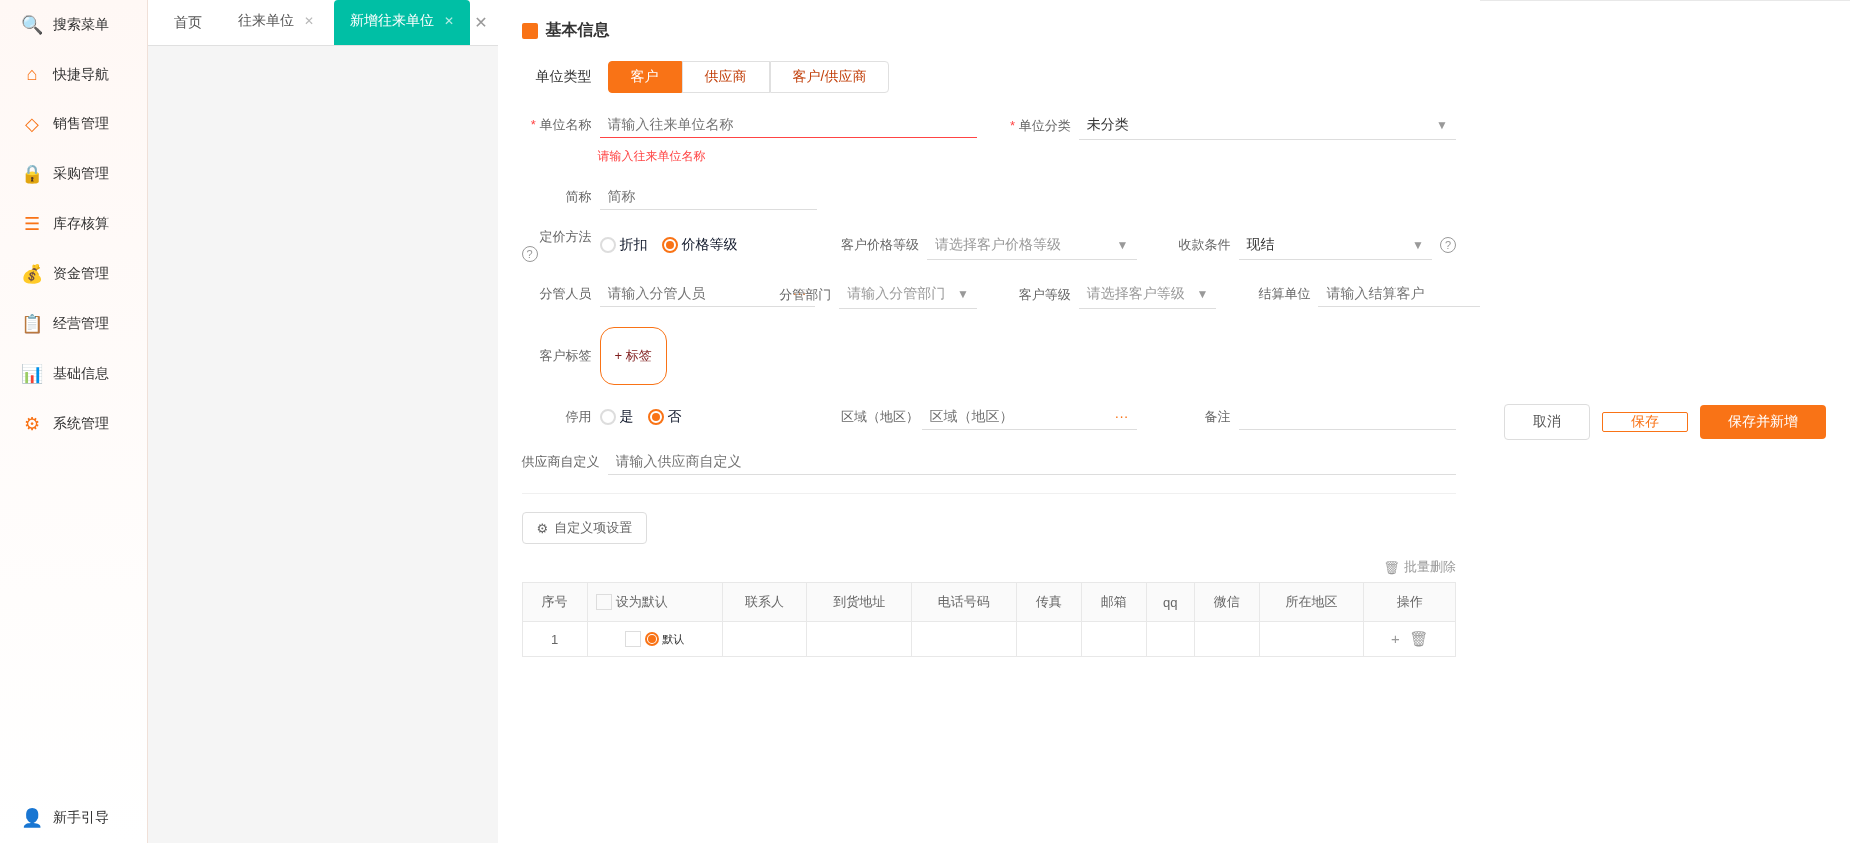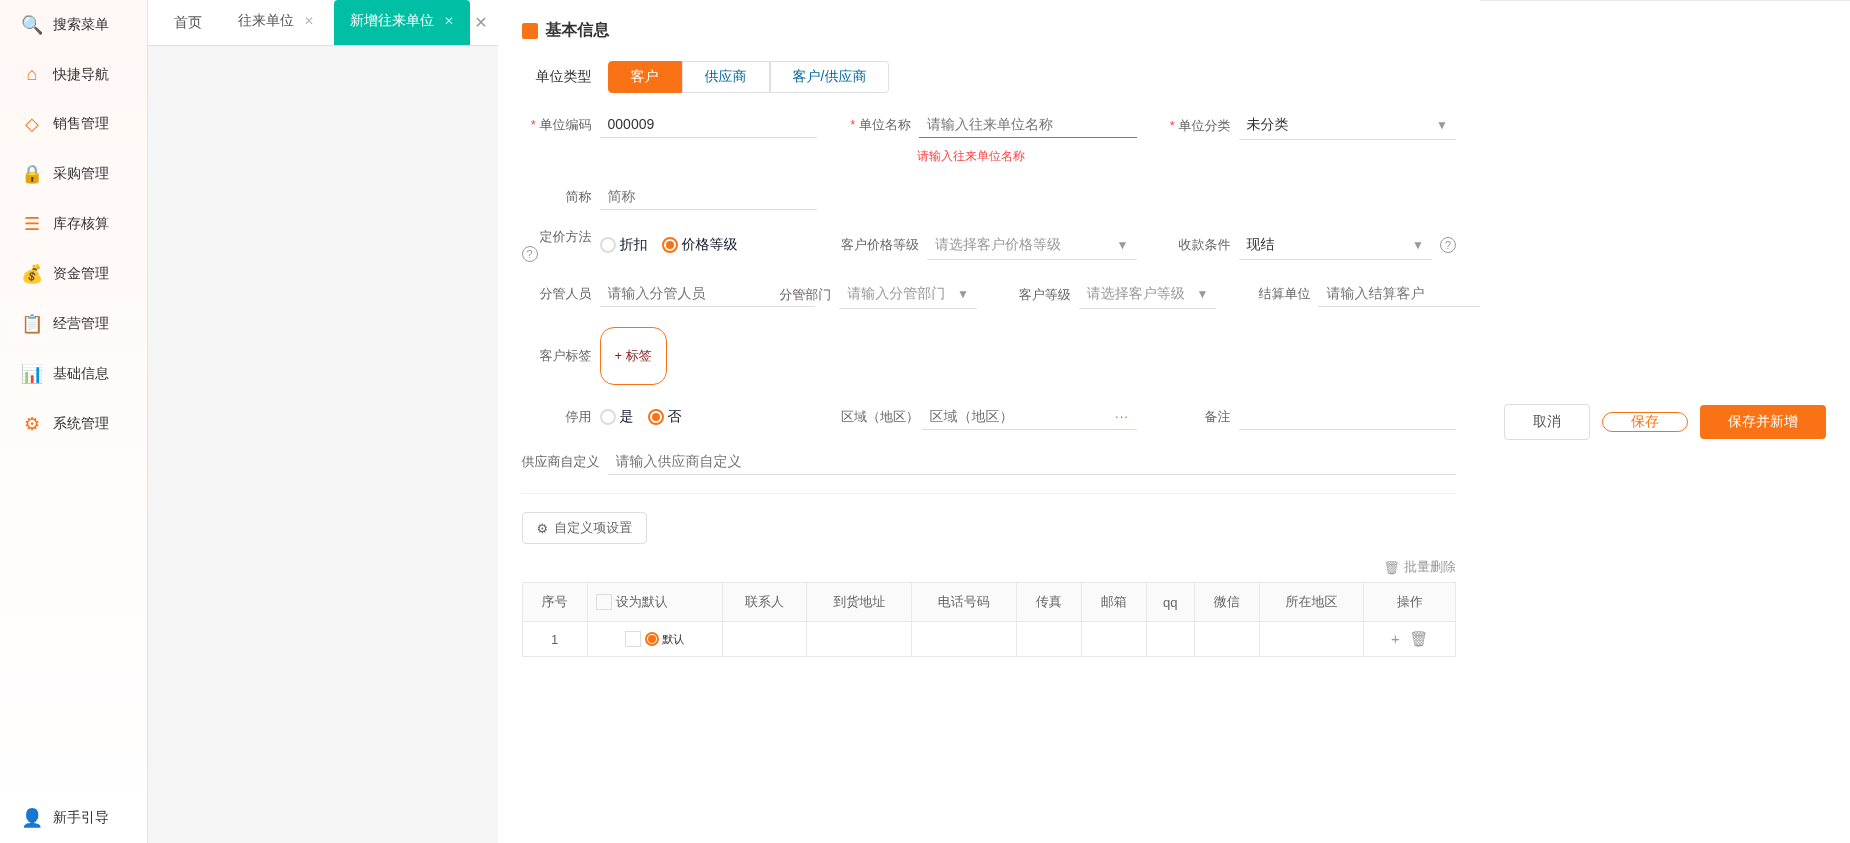--- a/index.html
+++ b/index.html
@@ -93,21 +93,21 @@
       margin-bottom: 18px;
       gap: 0;
     }
     .unit-type-label { font-size: 14px; color: #333; margin-right: 16px; min-width: 70px; text-align: right; }
     .unit-btn {
       padding: 6px 22px;
       border: 1px solid #e0e0e0;
       background: #fff;
       cursor: pointer;
       font-size: 14px;
-      color: #0369a1;
+      color: #c2410c;
     }
     .unit-btn:first-of-type { border-radius: 4px 0 0 4px; }
     .unit-btn:last-of-type { border-radius: 0 4px 4px 0; }
     .unit-btn.active { background: #f97316; color: #fff; border-color: #f97316; }
 
     
     .form-row {
       display: flex;
       align-items: flex-start;
       gap: 24px;
@@ -302,21 +302,21 @@
       border: 1px solid #ddd;
       border-radius: 4px;
       font-size: 14px;
       cursor: pointer;
       background: #fff;
       color: #555;
     }
     .btn-save {
       padding: 0 28px;
       border: 1px solid #f97316;
-      border-radius: 16px;
+      border-radius: 2px;
       font-size: 14px;
       cursor: pointer;
       background: #fff;
       color: #f97316;
       text-align: right;
     }
     .btn-save-new {
       padding: 8px 28px;
       border: none;
       border-radius: 4px;
@@ -421,27 +421,20 @@
     </div>
 
     <div class="unit-type-row">
       <span class="unit-type-label">单位类型</span>
       <button class="unit-btn active">客户</button>
       <button class="unit-btn">供应商</button>
       <button class="unit-btn">客户/供应商</button>
     </div>
 
     <div class="form-row">
-      <div class="form-field">
-        <span class="form-label">
-          <span style="color:#f44;">*</span>
-          <span>单位编码</span>
-        </span>
-        <input class="form-input" type="text" value="000009" style="">
-      </div>
       <div class="form-field" style="flex-direction:column; align-items:flex-start;">
         <div style="display:flex; align-items:center; gap:8px; width:100%;">
           <span class="form-label">
             <span style="color:#f44;">*</span>
             <span>单位名称</span>
           </span>
           <input class="form-input error" type="text" placeholder="请输入往来单位名称" style="">
         </div>
         <span class="error-msg" style="margin-left:76px;">请输入往来单位名称</span>
       </div>

